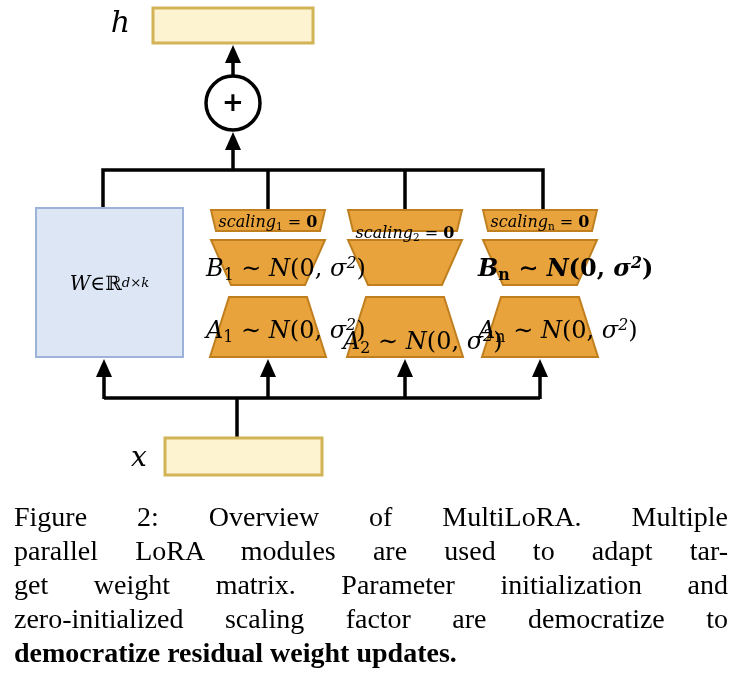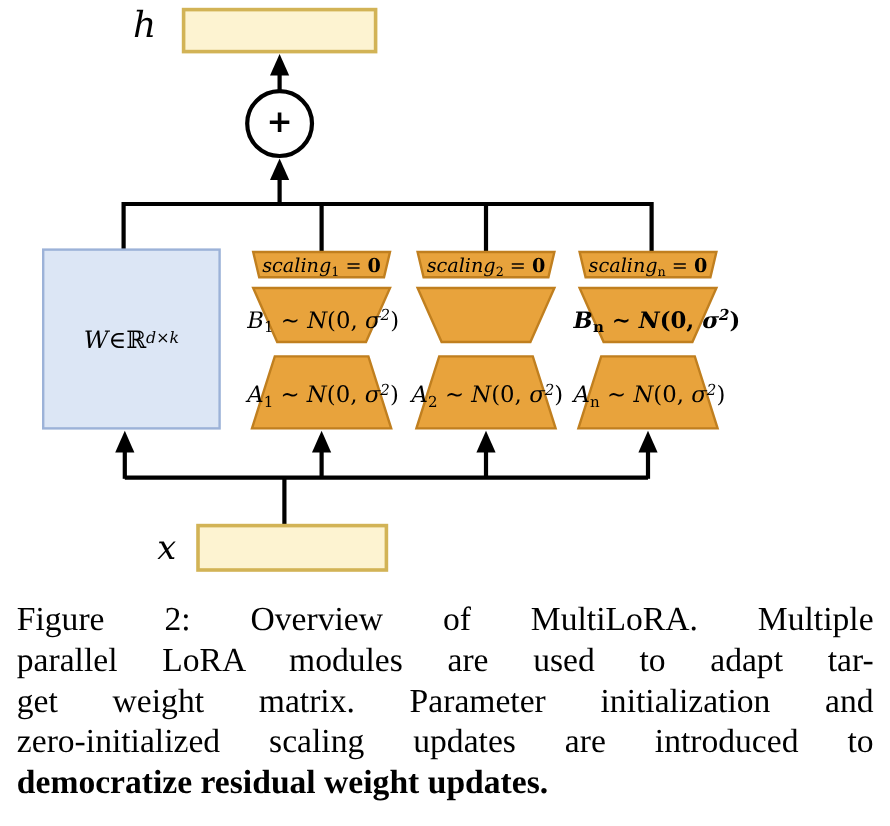--- a/index.html
+++ b/index.html
@@ -21,24 +21,24 @@
     font-family: "DejaVu Serif", "DejaVu Sans", serif;
     white-space: nowrap;
   }
   .var-big { font-style: italic; font-size: 30px; }
   .w-label {
     left: 36px; top: 208px; width: 147px; height: 149px;
     display: flex; align-items: center; justify-content: center;
     font-size: 20px;
   }
   .scaling-label { height: 20px; line-height: 21px; font-size: 16px; top: 211px; }
-  .trap-label   { height: 22px; line-height: 22px; font-size: 19px; }
+  .trap-label   { height: 22px; line-height: 22px; font-size: 24px; }
 
   .c1 { left: 206px; width: 124px; }
-  .c2 { left: 343px; width: 124px; }
+  .c2 { left: 343px; width: 124px; margin-top: 11px; }
   .c3 { left: 478px; width: 124px; }
 
   .plus-label {
     left: 219px; top: 87px; width: 28px; height: 32px;
     line-height: 31px; font-size: 26px; font-weight: bold;
     font-family: "DejaVu Sans", sans-serif;
   }
 
   
   .seg-var  { font-style: italic; }
@@ -135,17 +135,17 @@
   <div class="dlabel scaling-label c3"><span class="seg-var">scaling</span><span class="seg-sub">n</span><span class="seg-plain"> = </span><span class="seg-bold">0</span></div>
   <div class="dlabel trap-label c3" style="top:252px;font-weight:bold;"><span class="seg-var">B</span><span class="seg-sub">n</span><span class="seg-plain"> ∼ </span><span class="seg-cal">N</span><span class="seg-plain">(0, </span><span class="seg-var">σ</span><span class="seg-sup">2</span><span class="seg-plain">)</span></div>
   <div class="dlabel trap-label c3" style="top:314px;"><span class="seg-var">A</span><span class="seg-sub">n</span><span class="seg-plain"> ∼ </span><span class="seg-cal">N</span><span class="seg-plain">(0, </span><span class="seg-var">σ</span><span class="seg-sup">2</span><span class="seg-plain">)</span></div>
 
   <div class="dlabel var-big" style="left:118px; top:440px; width:42px; height:34px; font-size:28px;">x</div>
 
   <div class="caption">
     <div class="caption-line">Figure 2: Overview of MultiLoRA. Multiple</div>
     <div class="caption-line">parallel LoRA modules are used to adapt tar-</div>
     <div class="caption-line">get weight matrix. Parameter initialization and</div>
-    <div class="caption-line">zero-initialized scaling updates are introduced to</div>
+    <div class="caption-line">zero-initialized scaling factor are democratize to</div>
     <div class="caption-line last">democratize residual weight updates.</div>
   </div>
 
 </div>
 
 </body></html>

